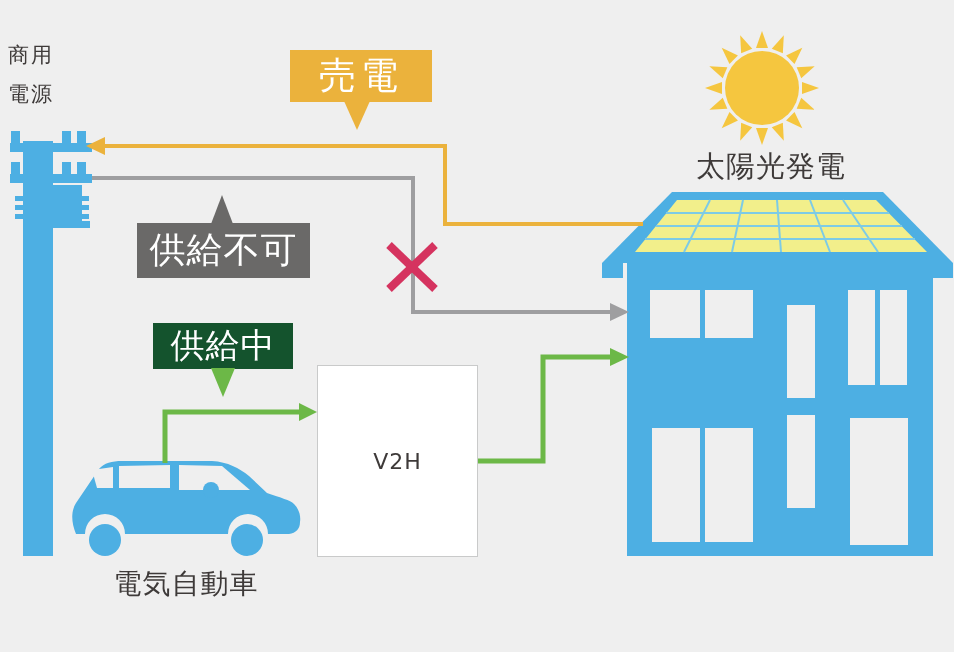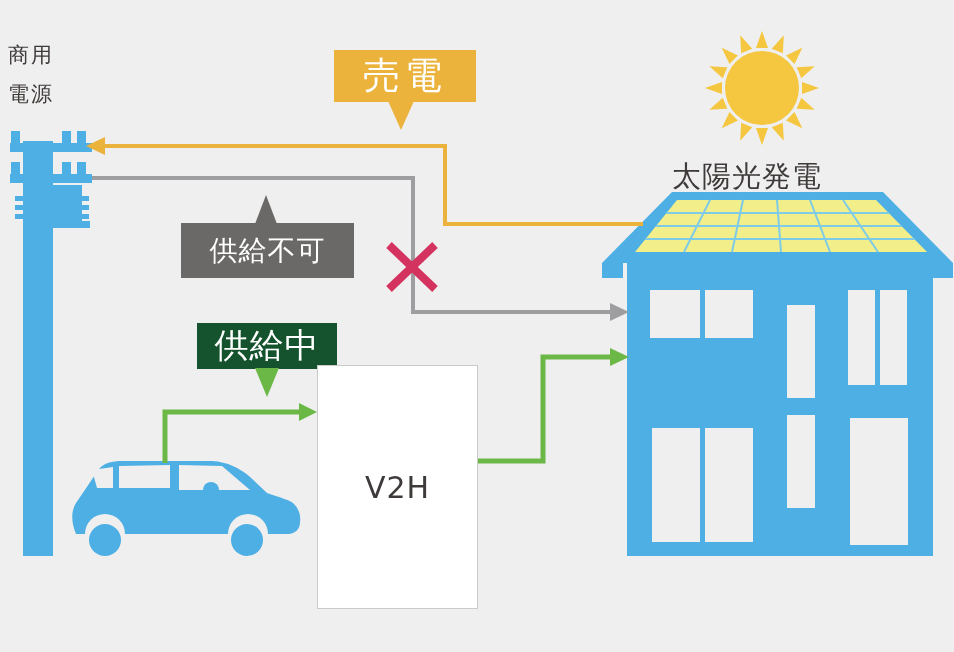--- a/index.html
+++ b/index.html
@@ -2,39 +2,39 @@
 <html><head>
 <meta charset="utf-8">
 <style>
   html,body{margin:0;padding:0;}
   body{font-family:"DejaVu Sans","Liberation Sans",sans-serif;background:#efefef;}
   #stage{position:relative;width:954px;height:652px;background:#efefef;overflow:hidden;}
   #diagram-svg{position:absolute;left:0;top:0;z-index:1;}
 
   .dark-label{position:absolute;z-index:3;color:#3e3a39;font-weight:500;}
   #grid-power-label{left:8px;top:36px;font-size:21px;line-height:39px;letter-spacing:2px;}
-  #solar-label{left:672px;top:147px;width:200px;font-size:29px;text-align:left;letter-spacing:1px;margin-top:10px;}
+  #solar-label{left:646px;top:147px;width:200px;font-size:29px;text-align:right;letter-spacing:1px;}
   #ev-label{left:96px;top:565px;width:180px;font-size:28px;text-align:center;letter-spacing:1px;}
 
   .badge{position:absolute;z-index:4;display:flex;align-items:center;justify-content:center;
-         color:#ffffff;font-weight:500;margin-left:44px;}
+         color:#ffffff;font-weight:500;}
   .tail{position:absolute;width:0;height:0;}
 
   #sell-badge{left:290px;top:50px;width:142px;height:52px;background:#ebb23c;font-size:37px;letter-spacing:5px;}
   #sell-badge .tail{left:54px;bottom:-28px;border-left:13px solid transparent;border-right:13px solid transparent;border-top:29px solid #ebb23c;}
 
-  #no-supply-badge{left:137px;top:223px;width:173px;height:55px;background:#6a6968;font-size:28px;letter-spacing:1px;}
+  #no-supply-badge{left:137px;top:223px;width:173px;height:55px;background:#6a6968;font-size:36px;letter-spacing:1px;}
   #no-supply-badge .tail{left:74px;top:-28px;border-left:11px solid transparent;border-right:11px solid transparent;border-bottom:29px solid #6a6968;}
 
   #supplying-badge{left:153px;top:323px;width:140px;height:46px;background:#14532d;font-size:34px;letter-spacing:1px;}
   #supplying-badge .tail{left:58px;bottom:-28px;border-left:12px solid transparent;border-right:12px solid transparent;border-top:29px solid #6cb847;}
 
-  #v2h-box{position:absolute;z-index:4;left:317px;top:365px;width:161px;height:244px;background:#ffffff;
+  #v2h-box{position:absolute;z-index:4;left:317px;top:365px;width:161px;height:192px;background:#ffffff;
            border:1px solid #c9caca;display:flex;flex-direction:column;align-items:center;justify-content:center;
-           color:#3e3a39;font-size:30px;line-height:43px;letter-spacing:1px;box-sizing:border-box;}
+           color:#3e3a39;font-size:22px;line-height:43px;letter-spacing:1px;box-sizing:border-box;}
 </style>
 </head>
 <body>
 
 <div id="stage">
 
   <svg id="diagram-svg" width="954" height="652" viewBox="0 0 954 652">
 
     <g fill="#4dafe3">
       <rect x="23" y="141" width="30" height="415"></rect>
@@ -152,20 +152,21 @@
     </g>
   </svg>
 
   <div class="dark-label" id="grid-power-label">
     <div>商用</div>
     <div>電源</div>
   </div>
 
   <div class="dark-label" id="solar-label">太陽光発電</div>
 
+  <div class="dark-label" id="ev-label">電気自動車</div>
 
   <div class="badge" id="sell-badge">
     <span>売電</span>
     <div class="tail"></div>
   </div>
 
   <div class="badge" id="no-supply-badge">
     <span>供給不可</span>
     <div class="tail"></div>
   </div>

